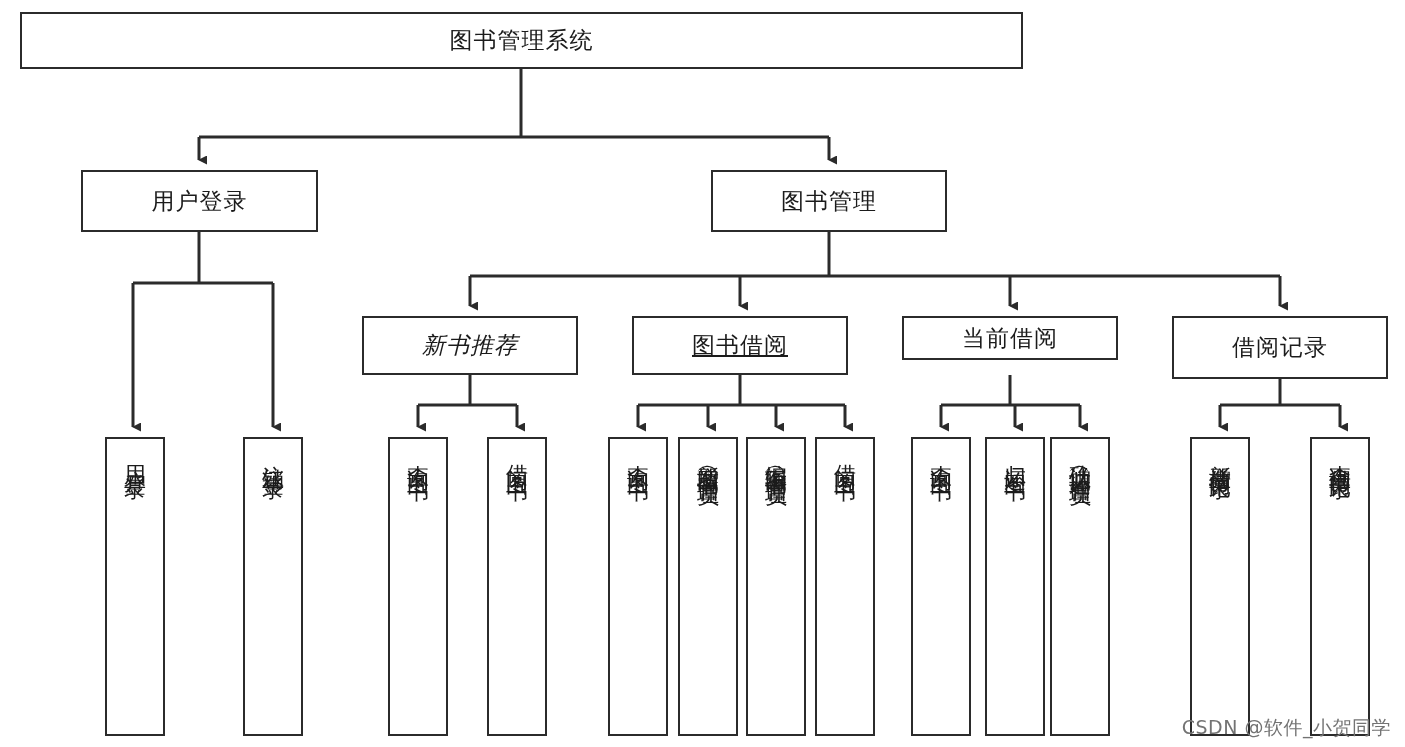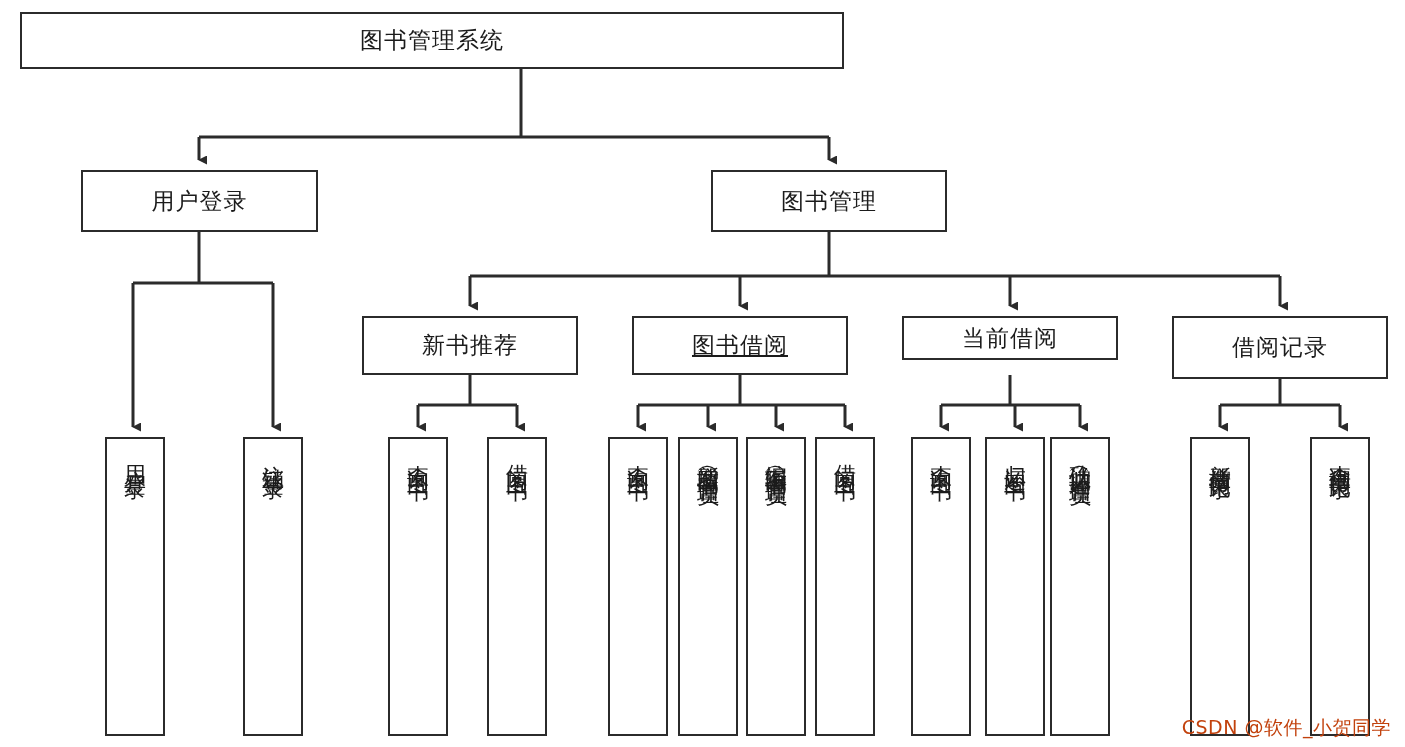--- a/index.html
+++ b/index.html
@@ -62,21 +62,21 @@
     white-space: nowrap;
   }
   .node.v.tall .label {
     letter-spacing: 3px;
   }
   .watermark {
     position: absolute;
     right: 14px;
     bottom: 6px;
     font-size: 19px;
-    color: #c2410c;
+    color: #737373;
     letter-spacing: 0.5px;
     z-index: 5;
     white-space: nowrap;
   }
 </style>
 </head>
 <body>
 
 <div id="canvas">
 
@@ -126,32 +126,32 @@
       <path d="M1015,405 L1015,427" marker-end="url(#arrow)"></path>
       <path d="M1080,405 L1080,427" marker-end="url(#arrow)"></path>
 
       <path d="M1280,375 L1280,405"></path>
       <path d="M1220,405 L1340,405"></path>
       <path d="M1220,405 L1220,427" marker-end="url(#arrow)"></path>
       <path d="M1340,405 L1340,427" marker-end="url(#arrow)"></path>
     </g>
   </svg>
 
-  <div class="node h" style="left:20px;top:12px;width:824px;height:57px;">
+  <div class="node h" style="left:20px;top:12px;width:1003px;height:57px;">
     <span class="label">图书管理系统</span>
   </div>
 
   <div class="node h" style="left:81px;top:170px;width:237px;height:62px;">
     <span class="label">用户登录</span>
   </div>
   <div class="node h" style="left:711px;top:170px;width:236px;height:62px;">
     <span class="label">图书管理</span>
   </div>
 
-  <div class="node h" style="left:362px;top:316px;width:216px;height:59px;">
+  <div class="node h" style="left:362px;top:316px;width:216px;height:59px;font-style:italic;">
     <span class="label">新书推荐</span>
   </div>
   <div class="node h" style="left:632px;top:316px;width:216px;height:59px;text-decoration:underline;">
     <span class="label">图书借阅</span>
   </div>
   <div class="node h" style="left:902px;top:316px;width:216px;height:44px;">
     <span class="label">当前借阅</span>
   </div>
   <div class="node h" style="left:1172px;top:316px;width:216px;height:63px;">
     <span class="label">借阅记录</span>

